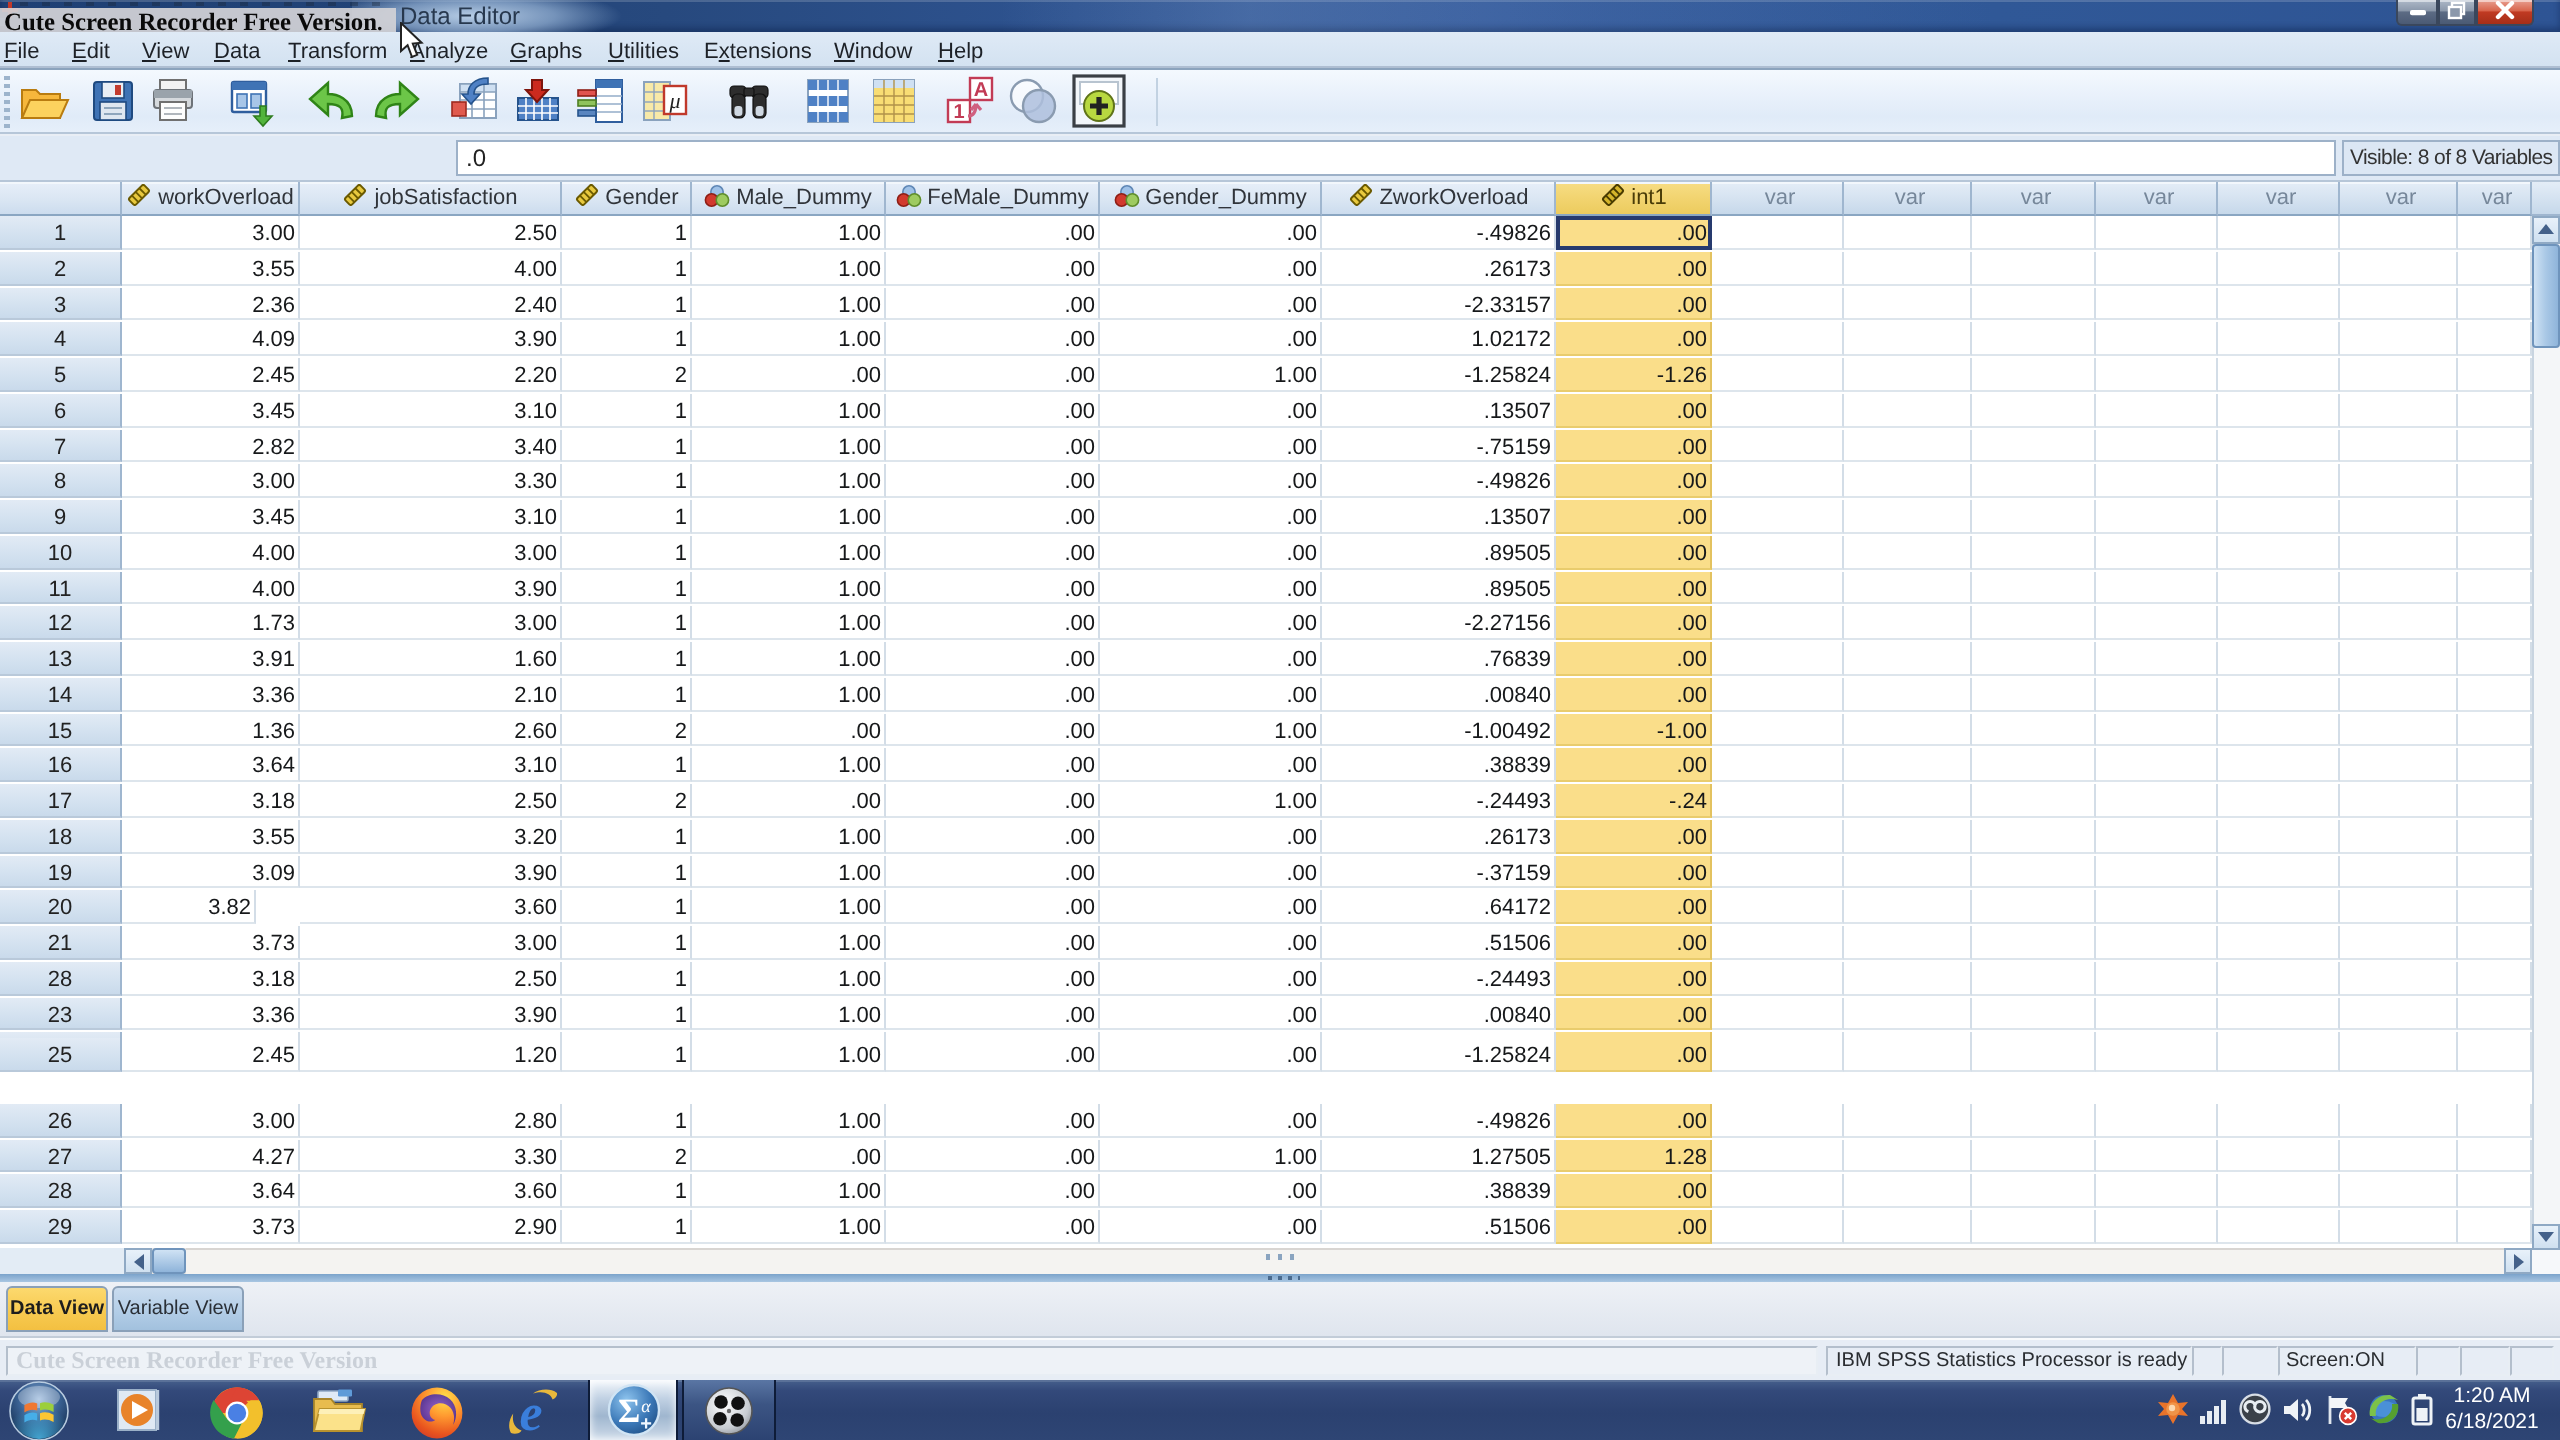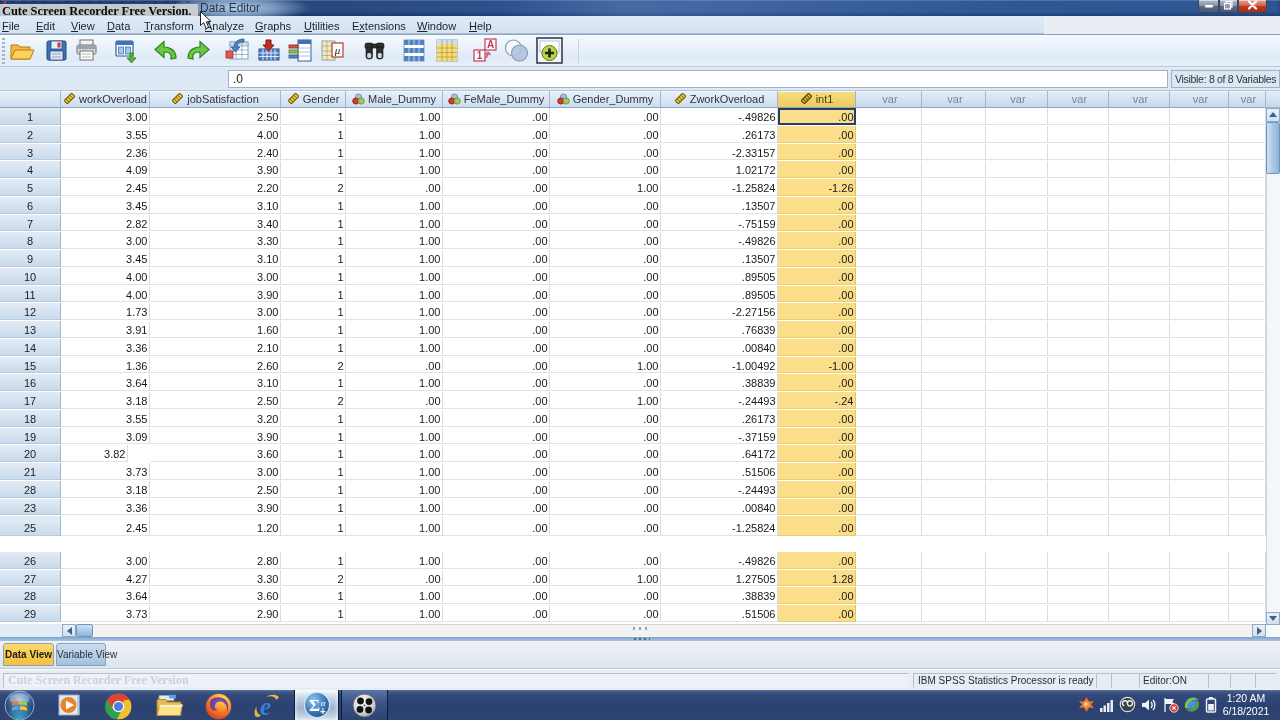--- a/index.html
+++ b/index.html
@@ -19,21 +19,21 @@
 
 #winbtns { position:absolute; right:13px; top:0; height:13px; display:flex; }
 .wb { height:13px; border:1px solid #3a475c; border-top:none; color:#fff; text-align:center;
   box-shadow: inset 0 1px 0 rgba(255,255,255,0.5); }
 .wb.min { width:21px; border-radius:0 0 0 3px; background:linear-gradient(180deg,#aeb9c8 0%,#8b98ab 45%,#5c6b84 50%,#4a5a74 100%); }
 .wb.max { width:19px; background:linear-gradient(180deg,#aeb9c8 0%,#8b98ab 45%,#5c6b84 50%,#4a5a74 100%); }
 .wb.close { width:29px; border-radius:0 0 3px 0; background:linear-gradient(180deg,#e8a092 0%,#d8654c 45%,#c03a22 50%,#a52e18 100%); }
 .wb svg { display:block; margin:0 auto; }
 
 
-#menubar { position:absolute; left:0; top:16px; width:1044px; height:18px;
+#menubar { position:absolute; left:0; top:16px; width:1280px; height:18px;
   background:linear-gradient(180deg,#dfeaf6 0%,#d3e2f1 100%); border-bottom:1px solid #aebed2; }
 .mi { position:absolute; top:4px; font-size:11px; color:#1d2127; }
 .mi u { text-decoration:underline; }
 #menubar:after { content:""; position:absolute; left:0; bottom:-2px; width:1280px; height:1px; background:#8ba3bd; }
 
 
 #toolbar { position:absolute; left:0; top:35px; width:1280px; height:32px;
   background:linear-gradient(180deg,#f4f9fe 0%,#e9f1fb 40%,#e0ebf8 75%,#e6effa 100%);
   border-bottom:1px solid #b6c6d8; }
 #toolbar .grip { position:absolute; left:2px; top:3px; width:3px; height:26px;
@@ -77,21 +77,21 @@
 #hs-track { position:absolute; left:93px; top:0; width:1159px; height:13px; background:#f4f3f1; border-top:1px solid #d8d5d2; }
 #hs-right { position:absolute; left:1252px; top:0; width:14px; height:13px; background:linear-gradient(180deg,#e8f1fa,#cfe0f0); border:1px solid #8fa9c4; }
 #hs-gap { position:absolute; left:0; top:0; width:62px; height:13px; background:#e3ecf5; }
 .arrow { display:block; margin:3px auto 0; }
 
 
 #gridedge { position:absolute; left:0; top:637px; width:1280px; height:4px; background:linear-gradient(180deg,#7ba3cb,#a9c6e2); }
 #tabstrip { position:absolute; left:0; top:641px; width:1280px; height:28px; background:linear-gradient(180deg,#eef1f6,#dfe5ee); border-bottom:1px solid #c2ccd8; }
 .tab { position:absolute; top:2px; height:23px; text-align:center; border:1px solid #8aa0b8; border-radius:3px 3px 0 0; }
 #tab1 { left:3px; width:51px; font-size:10px; white-space:nowrap; background:linear-gradient(180deg,#fcd96e 0%,#f7c94f 60%,#f3c041 100%); font-weight:bold; color:#1d1d1d; line-height:22px; }
-#tab2 { left:56px; width:50px; font-size:10px; white-space:nowrap; background:linear-gradient(180deg,#cadcef 0%,#b1cce6 60%,#a2c1de 100%); color:#2a2f36; line-height:22px; }
+#tab2 { left:56px; width:66px; font-size:10px; white-space:nowrap; background:linear-gradient(180deg,#cadcef 0%,#b1cce6 60%,#a2c1de 100%); color:#2a2f36; line-height:22px; }
 #statusbar { position:absolute; left:0; top:669px; width:1280px; height:21px; background:#e7edf5; border-top:1px solid #f8fafc; }
 .sfield { position:absolute; top:3px; height:15px; border:1px solid #b4bfcc; border-right-color:#e8eef4; border-bottom-color:#e8eef4; font-size:10px; color:#2a2d31; line-height:13px; }
 #sf-main { left:3px; width:906px; background:#eef2f7; }
 #sf-ready { left:913px; width:183px; padding-left:4px; background:#e7edf5;}
 #sf-a { left:1096px; width:15px; } #sf-b { left:1111px; width:28px; }
 #sf-uni { left:1139px; width:69px; padding-left:3px; background:#e7edf5;}
 #sf-c { left:1208px; width:22px; } #sf-d { left:1230px; width:25px; } #sf-e { left:1255px; width:22px; }
 
 
 #taskbar { position:absolute; left:0; top:690px; width:1280px; height:30px;
@@ -920,21 +920,21 @@
   <div style="position:absolute;left:634px;top:638px;width:16px;height:2px;background:repeating-linear-gradient(90deg,#4a6a8e 0 2px,transparent 2px 5px);z-index:5"></div>
   <div id="tabstrip">
     <div class="tab" id="tab1">Data View</div>
     <div class="tab" id="tab2">Variable View</div>
   </div>
   <div id="statusbar">
     <div class="sfield" id="sf-main"><span style="font-family:'Liberation Serif',serif;font-weight:bold;font-size:12px;color:#a8b0ba;opacity:0.5;padding-left:4px">Cute Screen Recorder Free Version</span></div>
     <div class="sfield" id="sf-ready">IBM SPSS Statistics Processor is ready</div>
     <div class="sfield" id="sf-a"></div>
     <div class="sfield" id="sf-b"></div>
-    <div class="sfield" id="sf-uni">Editor:ON</div>
+    <div class="sfield" id="sf-uni">Screen:ON</div>
     <div class="sfield" id="sf-c"></div>
     <div class="sfield" id="sf-d"></div>
     <div class="sfield" id="sf-e"></div>
   </div>
 
   <div id="taskbar">
       <div class="orb"><svg width="31" height="31" viewBox="0 0 31 31">
           <defs>
             <radialGradient id="orbg" cx="50%" cy="30%" r="75%">
               <stop offset="0%" stop-color="#98b8dc"></stop>

